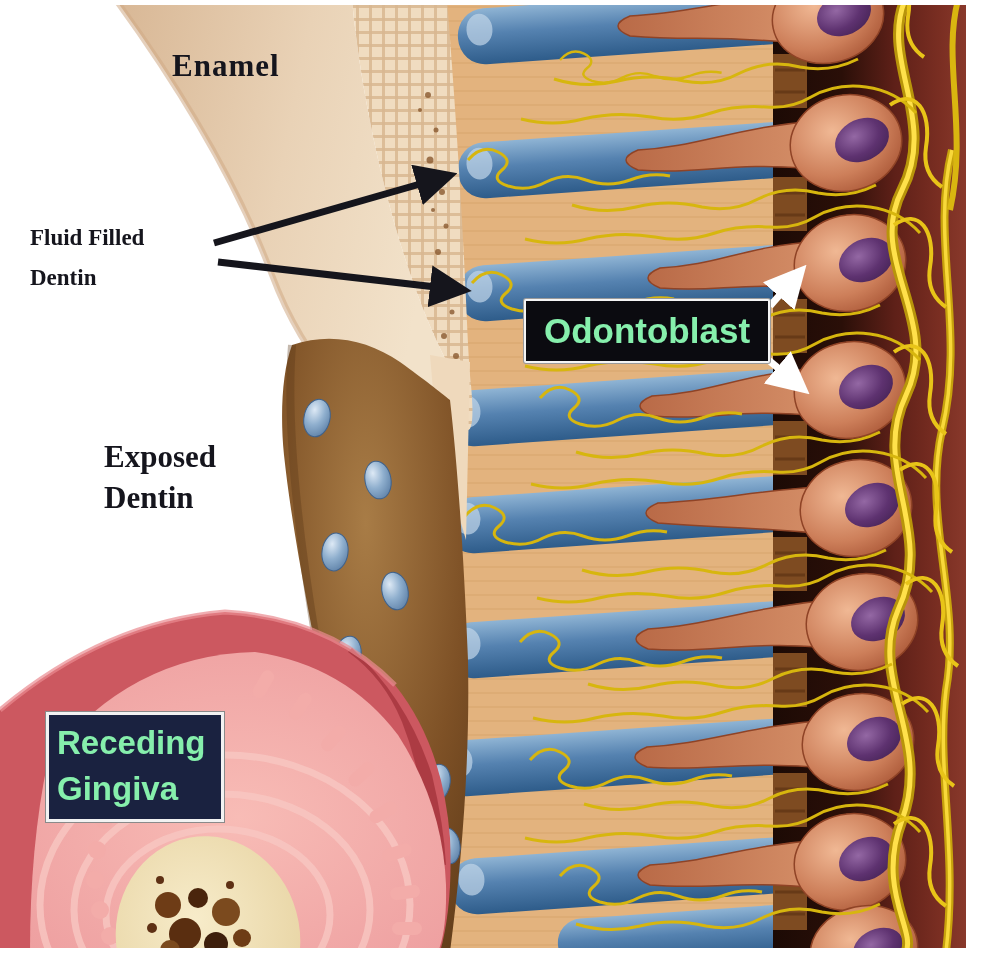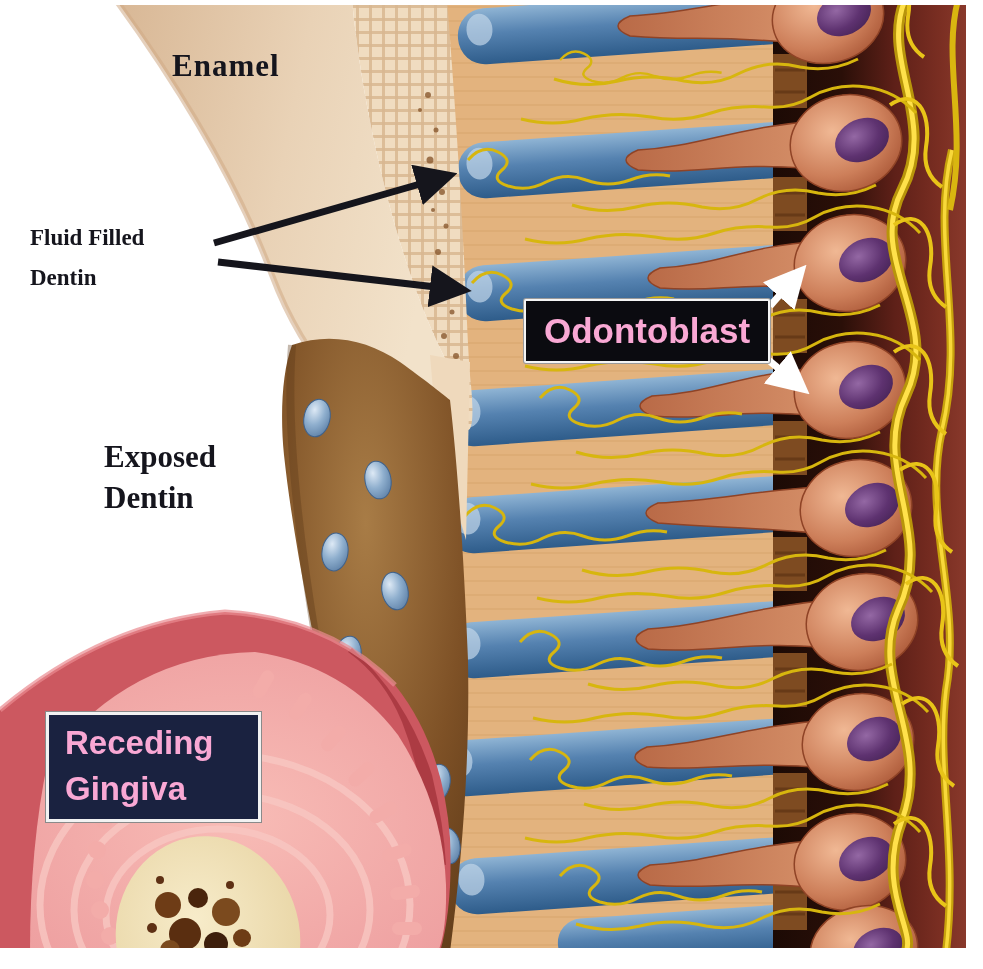--- a/index.html
+++ b/index.html
@@ -4,27 +4,27 @@
 <style>
   html,body{margin:0;padding:0;background:#fff;}
   body{width:983px;height:969px;overflow:hidden;font-family:"Liberation Sans",sans-serif;}
   .fig{position:relative;width:983px;height:969px;background:#fff;}
   svg.art{position:absolute;left:0;top:0;}
   .lbl{position:absolute;font-weight:bold;color:var(--label_black,#15151d);font-family:Liberation Serif, serif;}
   #lbl-enamel{left:172px;top:48px;font-size:31px;letter-spacing:1px;}
   #lbl-fft{left:30px;top:218px;font-size:23px;line-height:40px;}
   #lbl-exposed{left:104px;top:436px;font-size:31px;line-height:41px;}
   .lbl .ln{display:block;}
-  .labelbox{position:absolute;color:#f9a8d4;font-weight:bold;box-sizing:border-box;}
+  .labelbox{position:absolute;color:#86efac;font-weight:bold;box-sizing:border-box;}
   #box-odo{left:524px;top:299px;width:246px;height:64px;background:var(--box_black,#0b0b10);
     border:2px solid #f4f4f4;box-shadow:0 0 0 1px #9a9a9a;border-radius:2px;
     display:flex;align-items:center;justify-content:center;font-size:35px;}
-  #box-gingiva{left:46px;top:712px;width:215px;height:110px;background:var(--box_navy,#1a2240);
+  #box-gingiva{left:46px;top:712px;width:178px;height:110px;background:var(--box_navy,#1a2240);
     border:3px solid #f2f2f2;box-shadow:0 0 0 1px #8a8a8a;font-size:33px;line-height:46px;
-    padding:5px 0 0 16px;}
+    padding:5px 0 0 8px;}
 </style>
 </head>
 <body>
 
 <div class="fig">
 
 <svg class="art" width="983" height="969" viewBox="0 0 983 969">
   <defs>
     <linearGradient id="gTube" x1="0" y1="0" x2="0" y2="1">
       <stop offset="0" stop-color="#8fb4d4"></stop>

